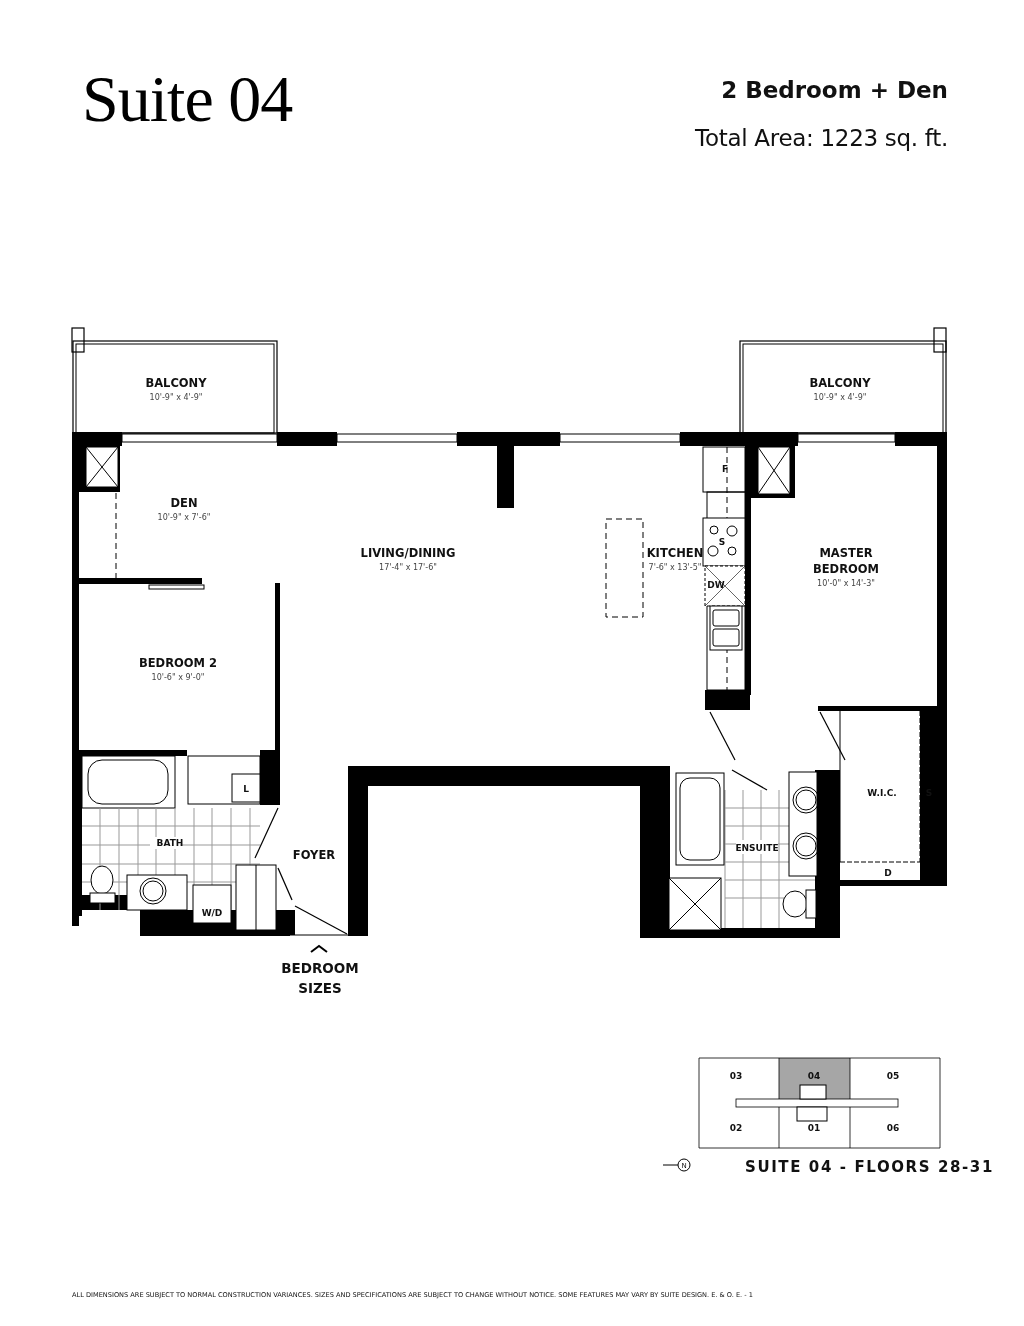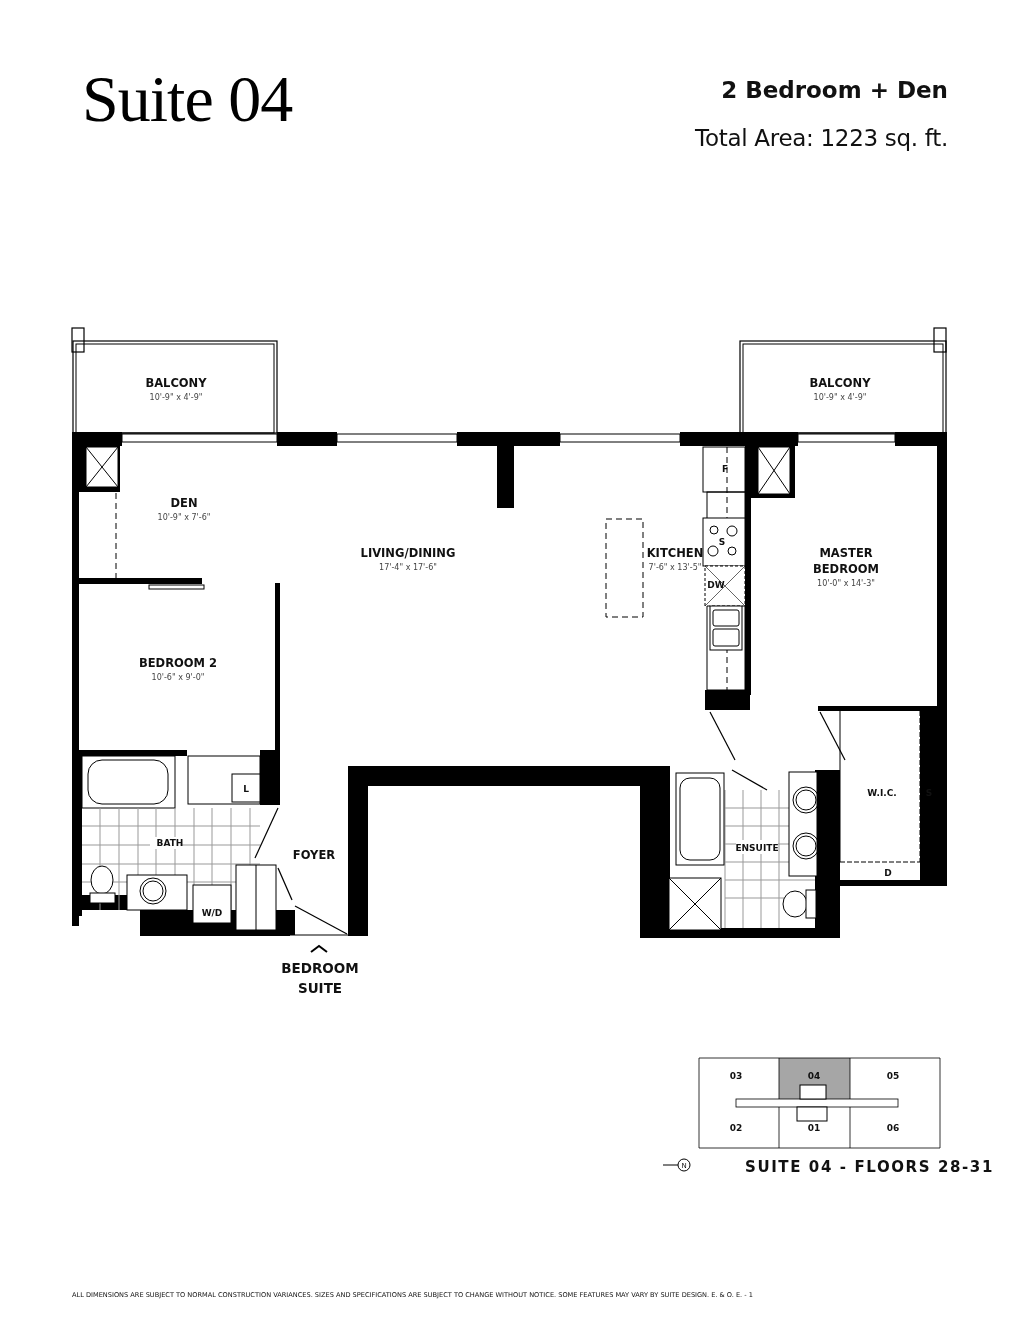--- a/index.html
+++ b/index.html
@@ -237,18 +237,18 @@
     <text class="sm" x="814" y="1131">01</text>
     <text class="sm" x="893" y="1131">06</text>
     <circle cx="684" cy="1165" r="6" fill="none" stroke="#000"></circle>
     <line x1="663" y1="1165" x2="678" y2="1165" stroke="#000"></line>
     <text class="sm" x="684" y="1168" style="font-size:7px;font-weight:normal">N</text>
   </g>
 </svg>
 
 <div class="welcome">
   <div>BEDROOM</div>
-  <div>SUITE</div>
+  <div>SIZES</div>
 </div>
 
 <div class="keyplan-caption">SUITE 04 - FLOORS 28-31</div>
 
 <div class="disclaimer">ALL DIMENSIONS ARE SUBJECT TO NORMAL CONSTRUCTION VARIANCES. SIZES AND SPECIFICATIONS ARE SUBJECT TO CHANGE WITHOUT NOTICE. SOME FEATURES MAY VARY BY SUITE DESIGN.  E. &amp; O. E. - 1</div>
 
 </body></html>

